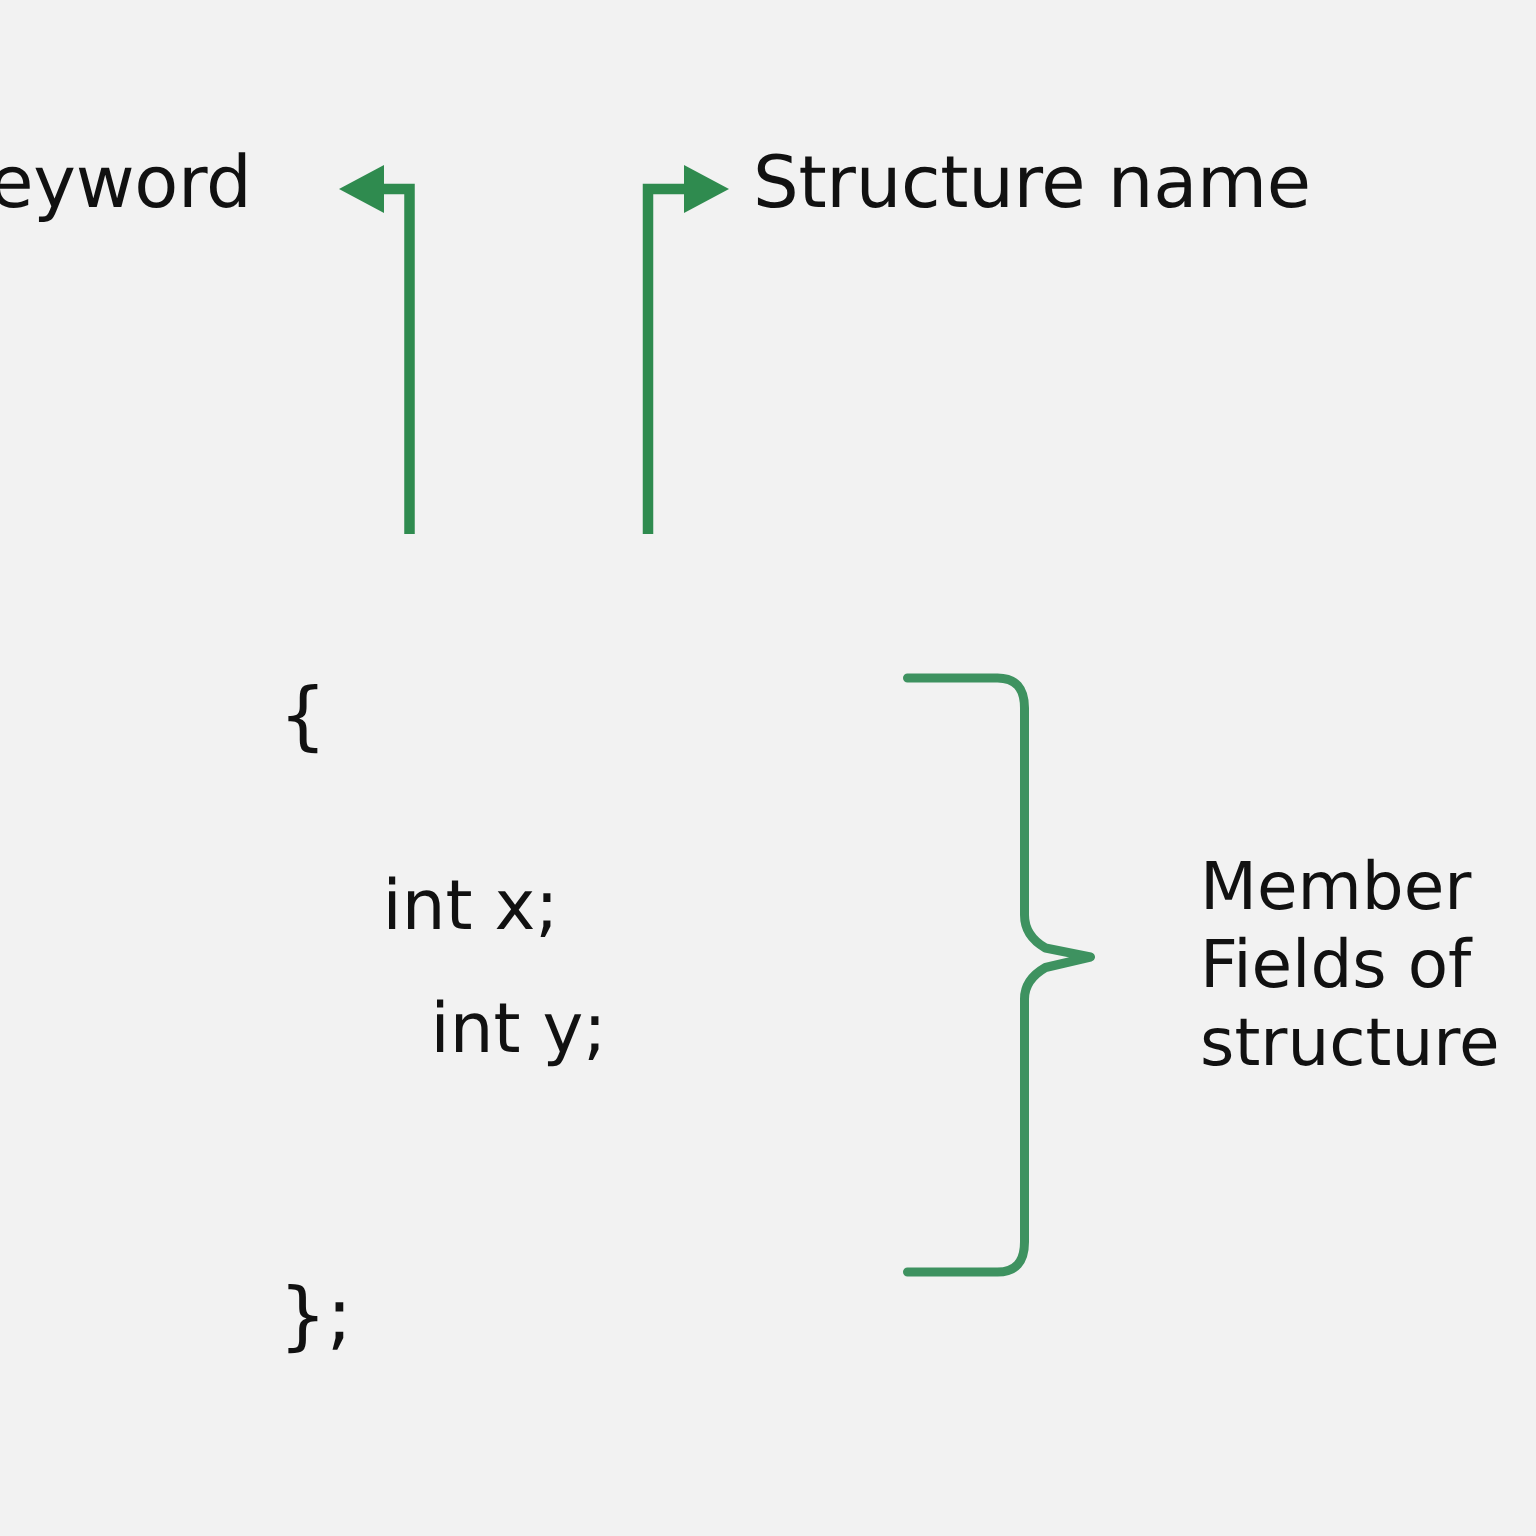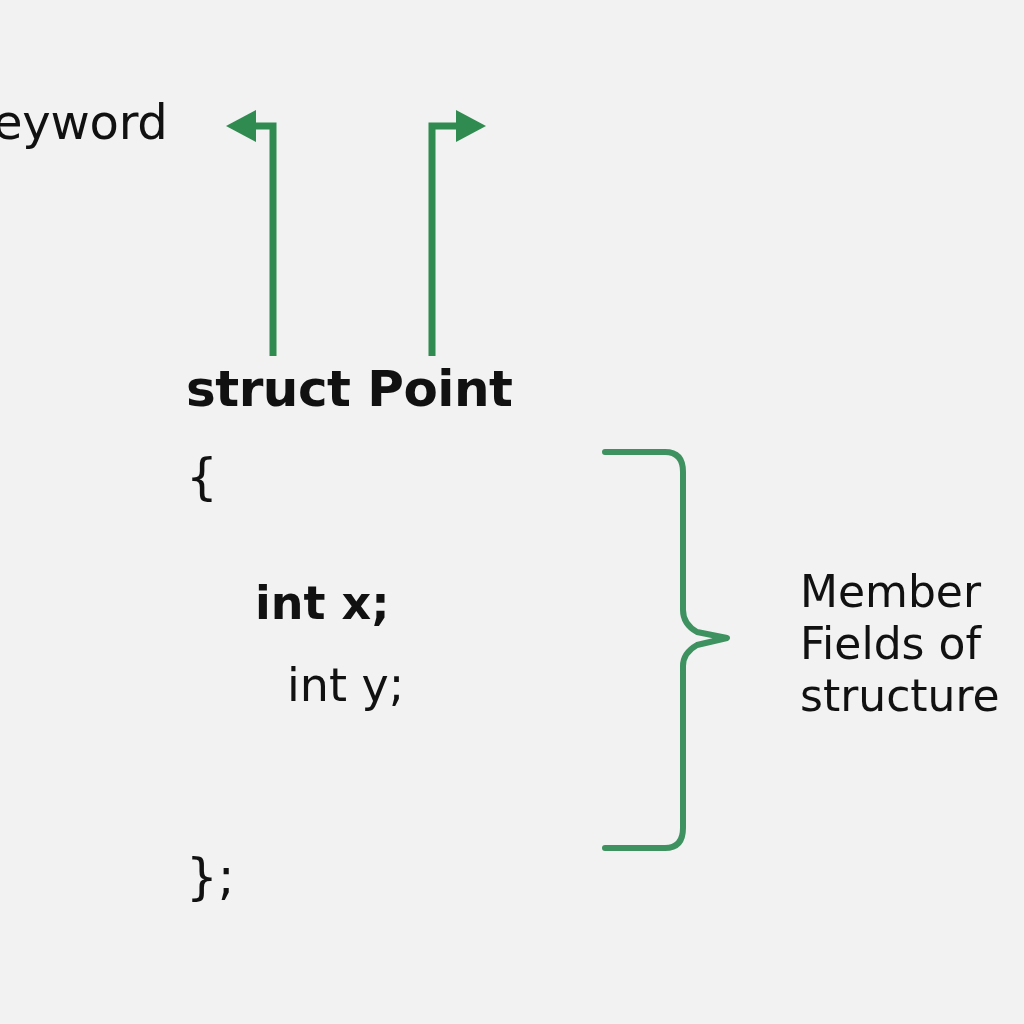--- a/index.html
+++ b/index.html
@@ -74,21 +74,21 @@
   #code-open-brace {
     left: 186px;
     top: 452px;
     font-size: 50px;
     font-weight: 400;
   }
   #code-field-x {
     left: 255px;
     top: 580px;
     font-size: 46px;
-    font-weight: 700;
+    font-weight: 400;
   }
   #code-field-y {
     left: 255px;
     top: 662px;
     font-size: 46px;
     font-weight: 400;
     margin-left: 32px;
   }
   #code-close-brace {
     left: 186px;
@@ -134,28 +134,28 @@
                L 697 645
                Q 683 653 683 666
                L 683 828
                Q 683 848 665 848
                L 605 848" fill="none" stroke="#3e9260" stroke-width="6" stroke-linecap="round" stroke-linejoin="round"></path>
     </g>
   </svg>
 
   <div class="anno-label" id="label-keyword">Keyword</div>
 
+  <div class="anno-label" id="label-structure-name">Structure name</div>
 
   <div class="anno-label" id="label-members">
     <span class="line">Member</span>
     <span class="line">Fields of</span>
     <span class="line">structure</span>
   </div>
 
-  <div class="code" id="code-signature">struct Point</div>
 
   <div class="code" id="code-open-brace">{</div>
 
   <div class="code" id="code-field-x">int x;</div>
 
   <div class="code" id="code-field-y">int y;</div>
 
   <div class="code" id="code-close-brace">};</div>
 
 </div>

